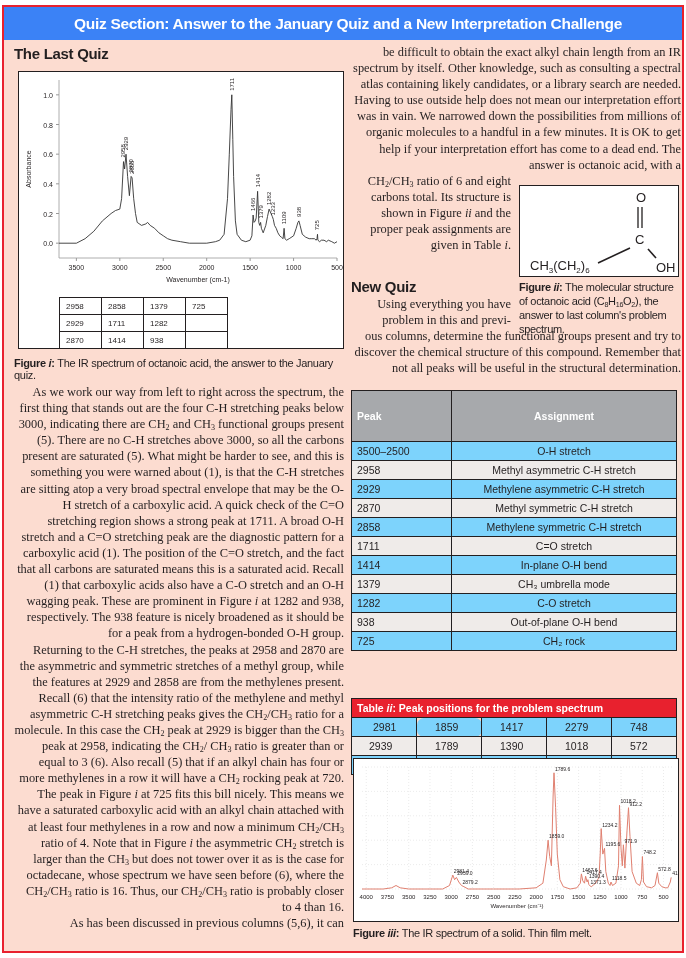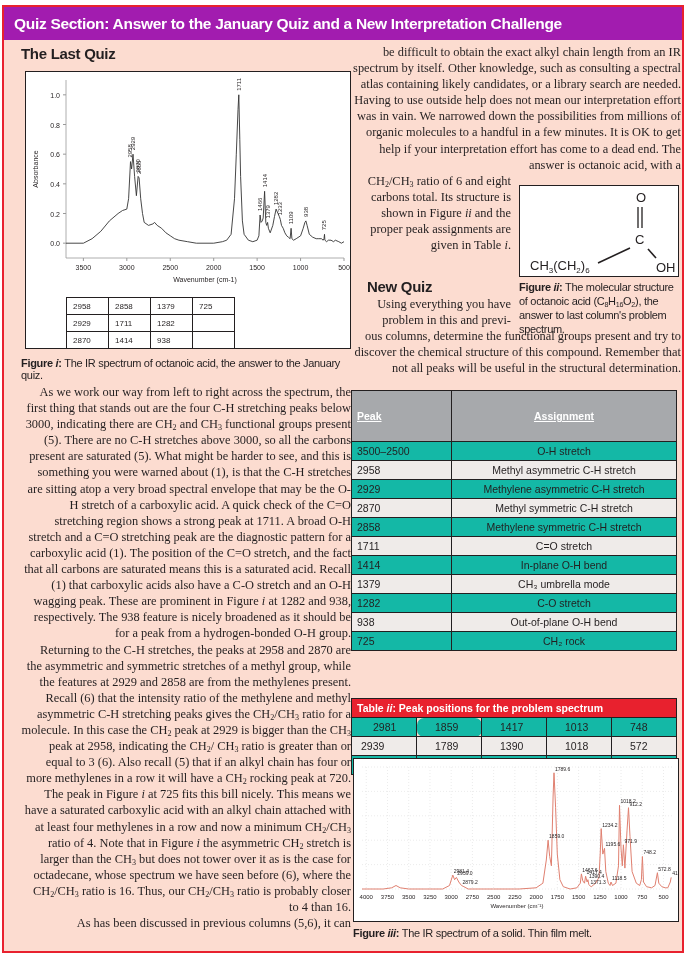--- a/index.html
+++ b/index.html
@@ -2,25 +2,25 @@
 <html><head>
 <meta charset="utf-8">
 <style>
   * { box-sizing: border-box; margin: 0; padding: 0; }
   html, body { width: 686px; height: 958px; background: #ffffff; overflow: hidden; }
   body { font-family: "Liberation Serif", serif; color: #231f20; position: relative; }
 
   .page { position: absolute; left: 2px; top: 5px; width: 682px; height: 948px;
           background: #fcdcd0; border: 2px solid #e8212e; }
   .banner { position: absolute; left: 0; top: 0; width: 678px; height: 33px;
-            background: #a21caf; color: #fff; font-family: "Liberation Sans", sans-serif;
+            background: #3b82f6; color: #fff; font-family: "Liberation Sans", sans-serif;
             font-weight: bold; font-size: 15.5px; line-height: 33px; padding-left: 10px;
-            letter-spacing: -0.3px; }
-
-  .col-left { position: absolute; left: 17px; top: 38px; width: 328px; }
+            letter-spacing: -0.3px; text-align: center; }
+
+  .col-left { position: absolute; left: 10px; top: 38px; width: 328px; }
   .col-right { position: absolute; left: 347px; top: 38px; width: 328px; }
 
   h2 { font-family: "Liberation Sans", sans-serif; font-weight: bold; font-size: 15px;
        color: #231f20; letter-spacing: -0.3px; }
 
   .fig1 { position: absolute; left: 4px; top: 26px; width: 326px; height: 278px;
           background: #fff; border: 1px solid #231f20; }
   .fig1 svg { position: absolute; left: 0; top: 0; }
   .peaktable { position: absolute; left: 40px; top: 225px; border-collapse: collapse;
                font-family: "Liberation Sans", sans-serif; font-size: 8px; }
@@ -32,23 +32,23 @@
   .bodytext { font-size: 12.4px; line-height: 16.1px; text-align: right; }
   .bodytext p { text-indent: 0; }
   .bodytext p.indent { text-indent: 12px; }
   sub { font-size: 0.65em; vertical-align: -0.25em; line-height: 0; }
 
   .struct { position: absolute; left: 168px; top: 140px; width: 160px; height: 92px;
             background: #fff; border: 1px solid #231f20; font-family: "Liberation Sans", sans-serif; }
 
   .tbl { border-collapse: collapse; font-family: "Liberation Sans", sans-serif; font-size: 10.5px; width: 326px; }
   .tbl .hdr td { background: #e8212e; color: #fff; font-weight: bold; padding: 3px 5px; line-height: 12px; border: 1px solid #231f20; }
-  .tbl .colhdr td { background: #a7a9ac; color: #fff; font-weight: bold; padding: 19px 5px; border: 1px solid #231f20; text-decoration: underline; }
+  .tbl .colhdr td { background: #a7a9ac; color: #fff; font-weight: bold; padding: 19px 5px; border: 1px solid #231f20; }
   .tbl td { border: 1px solid #231f20; padding: 2px 5px; height: 19px; }
-  .tbl tr.odd td { background: #14b8a6; }
+  .tbl tr.odd td { background: #7dd3fc; }
   .tbl tr.even td { background: #efebe9; }
   .tbl td.c { text-align: center; }
 
   .fig3 { position: absolute; left: 2px; top: 713px; width: 326px; height: 164px; background: #fff; border: 1px solid #231f20; }
 </style>
 </head>
 <body>
 
 <div class="page">
   <div class="banner">Quiz Section: Answer to the January Quiz and a New Interpretation Challenge</div>
@@ -153,21 +153,21 @@
         <line x1="78" y1="77" x2="110" y2="62" stroke="#231f20" stroke-width="1.6"></line>
         <line x1="128" y1="63" x2="136" y2="72" stroke="#231f20" stroke-width="1.6"></line>
         <text x="10" y="84" font-size="13" font-family="Liberation Sans, sans-serif" fill="#231f20">CH<tspan font-size="8" dy="3">3</tspan><tspan dy="-3">(CH</tspan><tspan font-size="8" dy="3">2</tspan><tspan dy="-3">)</tspan><tspan font-size="8" dy="3">6</tspan></text>
         <text x="136" y="86" font-size="13" font-family="Liberation Sans, sans-serif" fill="#231f20">OH</text>
       </svg>
     </div>
     <div class="caption" style="position:absolute; left:168px; top:235px; width:165px; line-height:14px;">
       <b>Figure <i>ii</i>:</b> The molecular structure of octanoic acid (C<sub>8</sub>H<sub>16</sub>O<sub>2</sub>), the answer to last column's problem spectrum.
     </div>
 
-    <h2 style="position:absolute; left:0; top:233px;margin-left:16px;">New Quiz</h2>
+    <h2 style="position:absolute; left:0; top:233px;">New Quiz</h2>
     <div class="bodytext" style="position:absolute; left:0; top:251px; width:330px;">
       <p style="width:160px;">Using everything you have problem in this and previ-</p>
       <p>ous columns, determine the functional groups present and try to discover the chemical structure of this compound. Remember that not all peaks will be useful in the structural determination.</p>
     </div>
 
     <table class="tbl" style="position:absolute; left:0; top:345px;">
       <tbody id="table1-body">
         <tr class="colhdr">
           <td style="width:100px;">Peak</td>
           <td class="c">Assignment</td>
@@ -221,25 +221,25 @@
 
     <table class="tbl" style="position:absolute; left:0; top:653px;">
       <tbody id="table2-body">
         <tr class="hdr">
             <td colspan="5">Table <i>ii</i>: Peak positions for the problem spectrum</td>
           </tr>
       <tr class="odd">
             <td style="width: 65px; padding-left: 21px;">2981</td>
             <td style="width: 65px; padding-left: 18px; border-radius: 7px;">1859</td>
             <td style="width: 65px; padding-left: 18px;">1417</td>
-            <td style="width: 65px; padding-left: 18px;">1013</td>
+            <td style="width: 65px; padding-left: 18px;">2279</td>
             <td style="width: 65px; padding-left: 18px;">748</td>
           </tr>
           <tr class="even">
-            <td style="width: 65px; padding-left: 9px; margin-top: 16px;">2939</td>
+            <td style="width: 65px; padding-left: 17px; margin-top: 16px;">2939</td>
             <td style="width: 65px; padding-left: 18px;">1789</td>
             <td style="width: 65px; padding-left: 18px;">1390</td>
             <td style="width: 65px; padding-left: 18px;">1018</td>
             <td style="width: 65px; padding-left: 18px;">572</td>
           </tr>
           <tr class="odd">
             <td style="width: 65px; padding-left: 5px;">2879</td>
             <td style="width: 65px; padding-left: 18px;">1467</td>
             <td style="width: 65px; padding-left: 18px;">1371</td>
             <td style="width: 65px; padding-left: 18px;">918</td>

